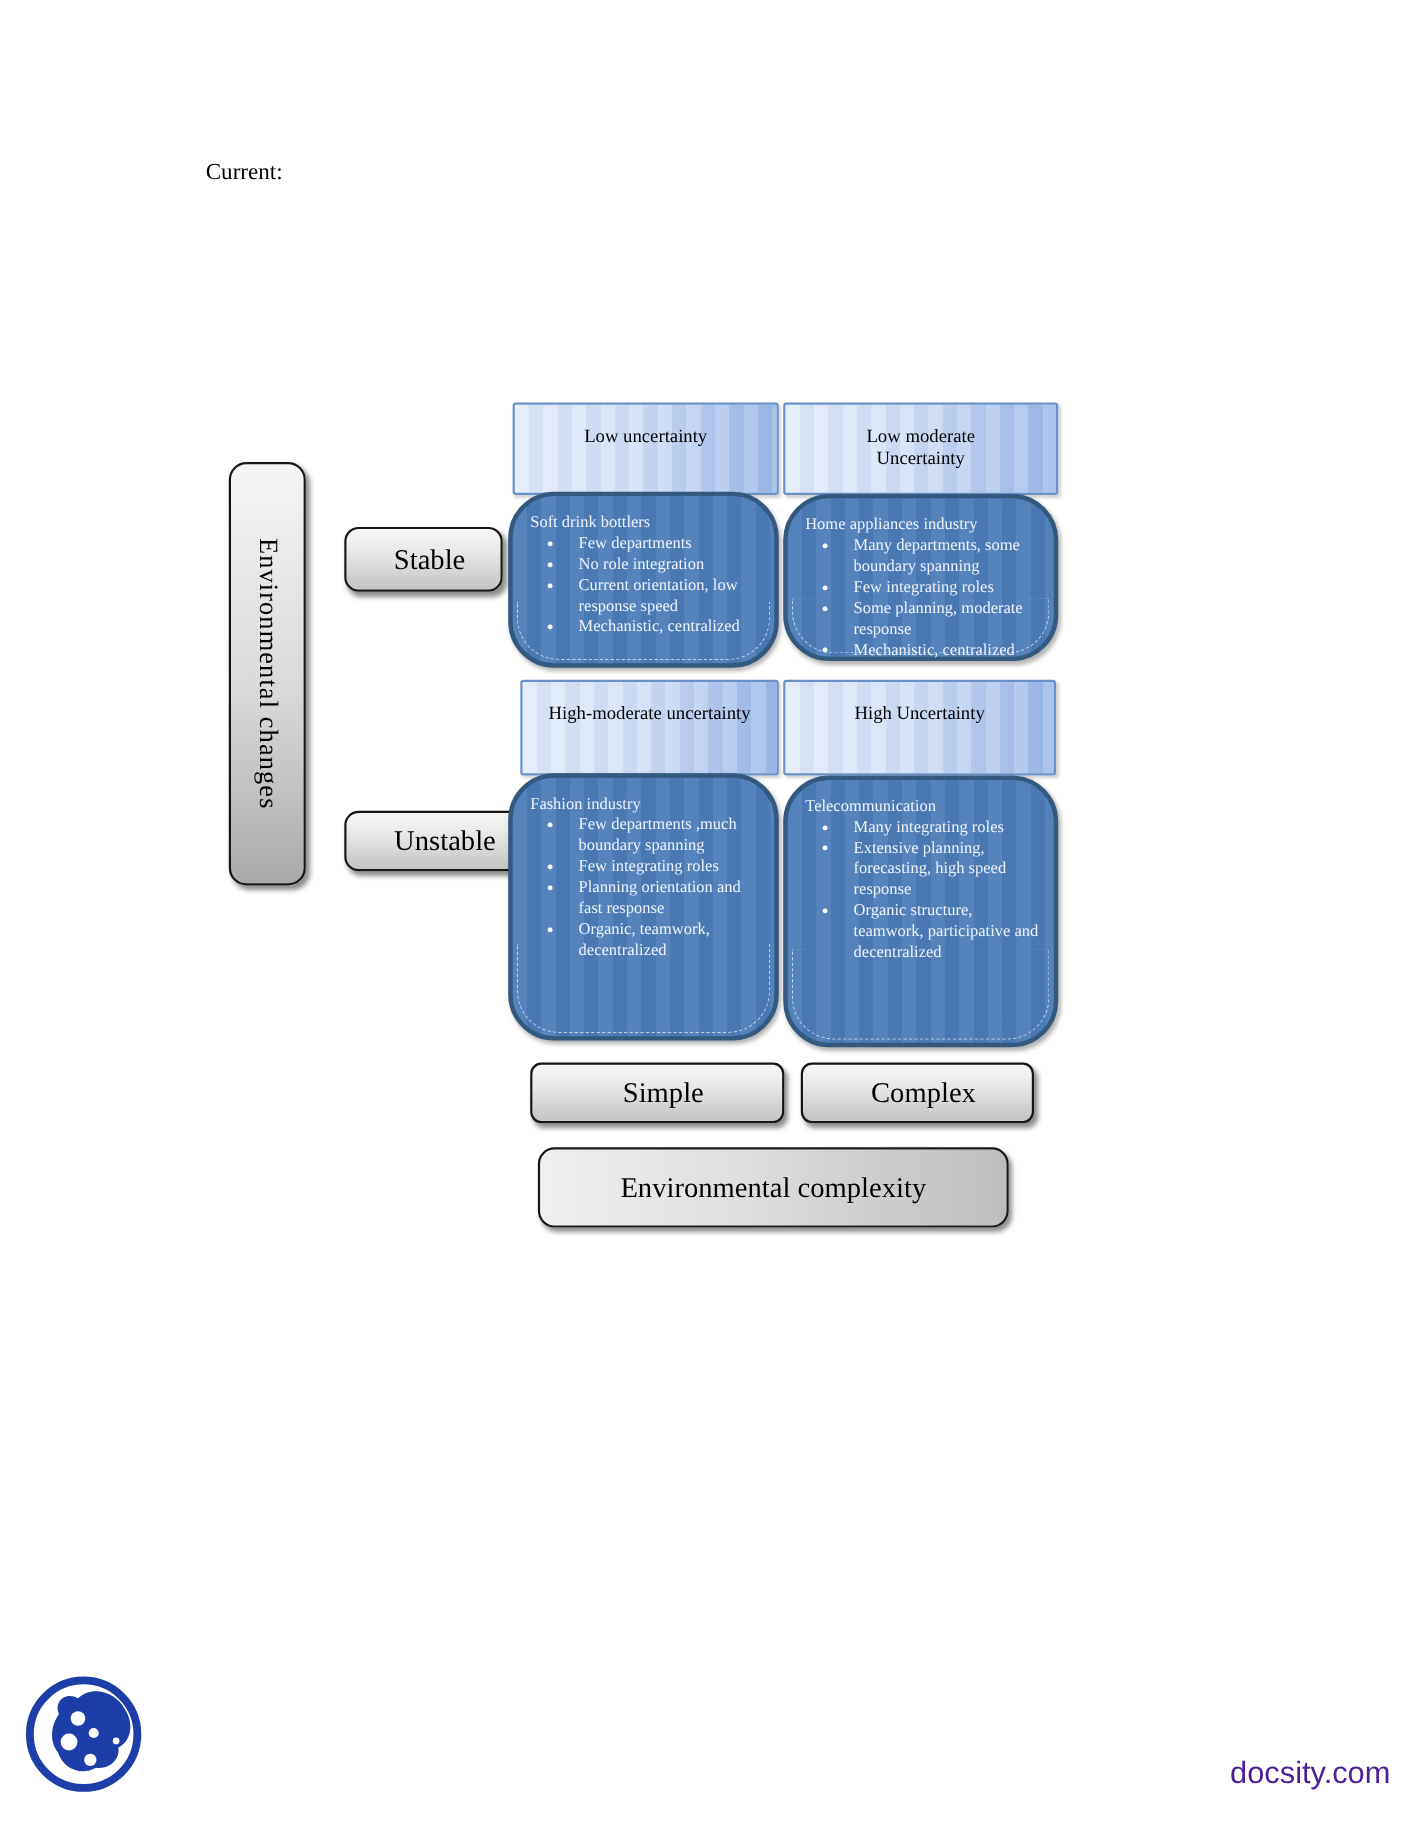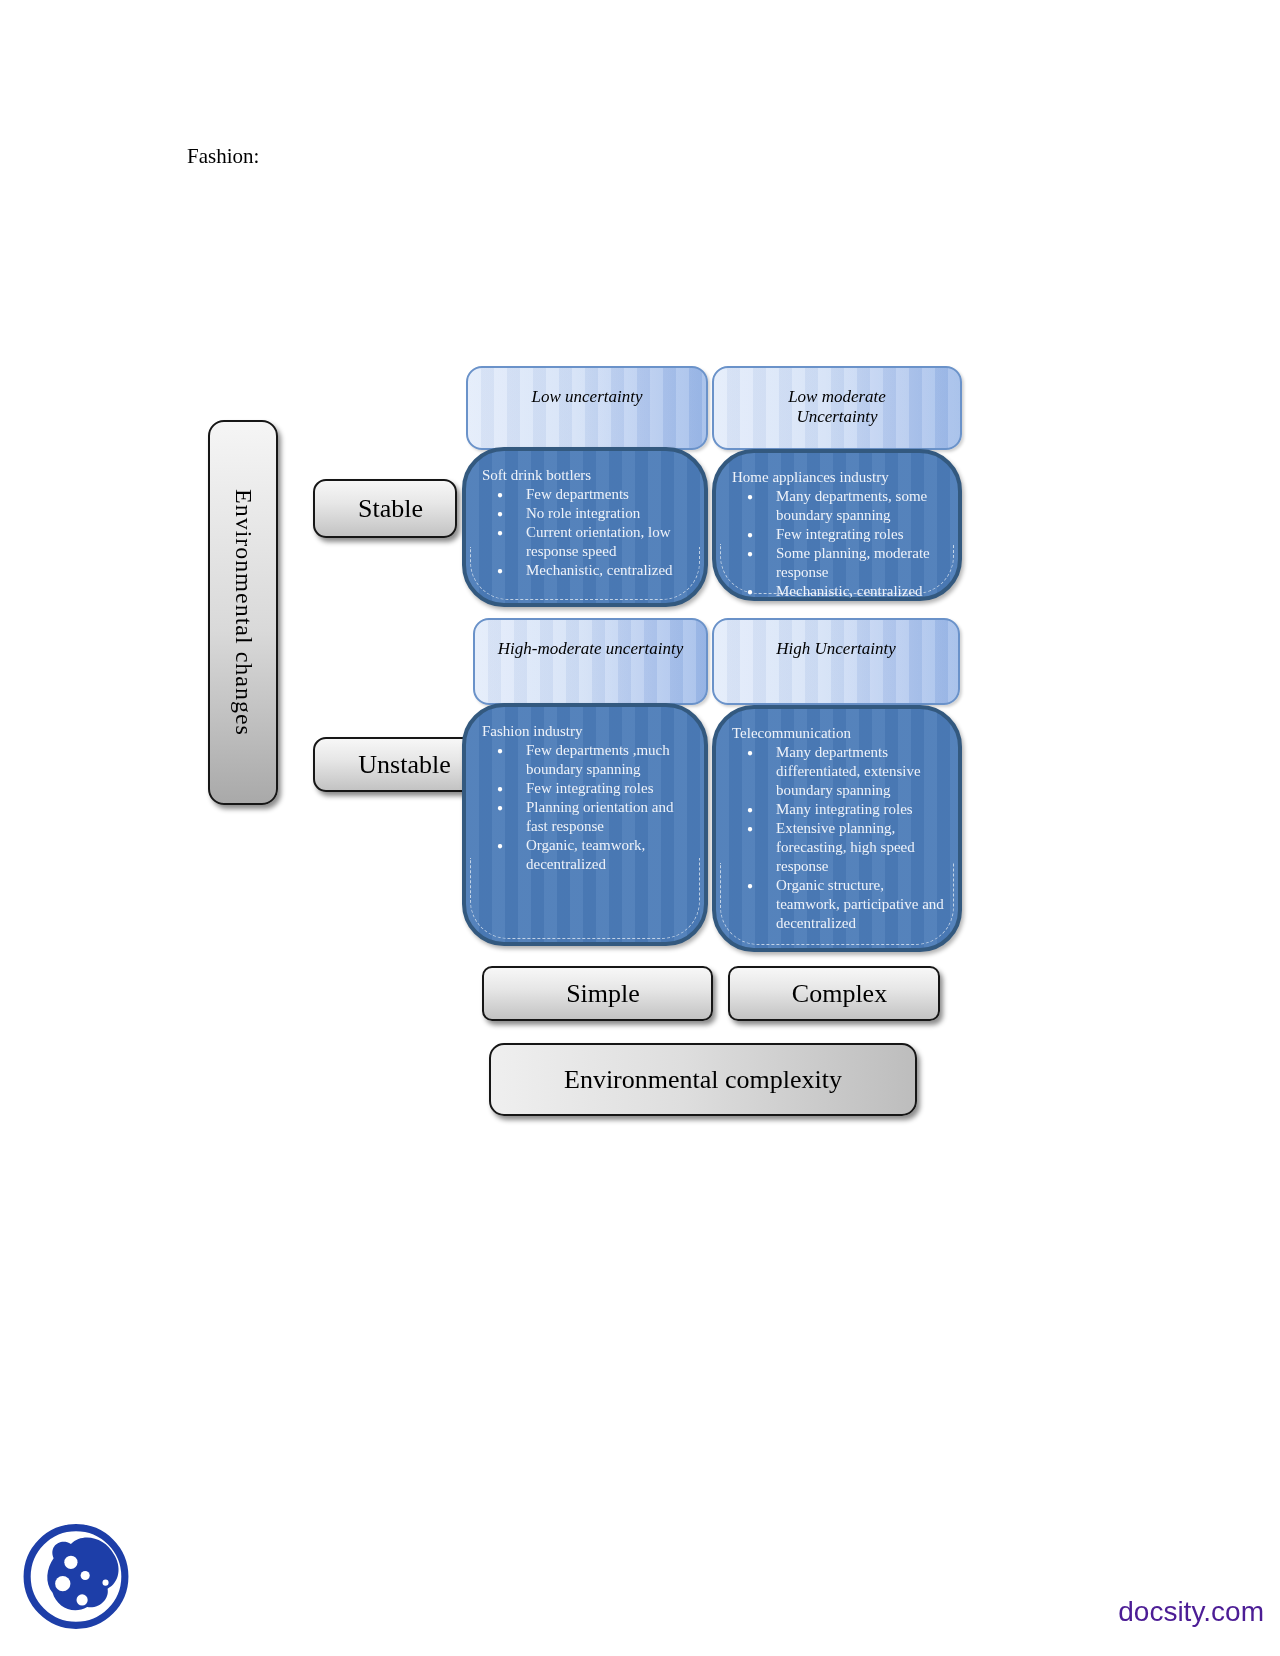--- a/index.html
+++ b/index.html
@@ -45,24 +45,24 @@
     border:2.5px solid #161616; border-radius:15px;
     box-shadow:3px 4px 5px rgba(0,0,0,0.45);
     display:flex; align-items:center; justify-content:center; font-size:26px;
   }
 
   
   .q-header {
     background:
       repeating-linear-gradient(90deg, rgba(255,255,255,0.14) 0 13px, rgba(40,80,160,0.05) 13px 26px),
       linear-gradient(90deg, #e2ebfa 0%, #d2e0f6 45%, #b5caef 75%, #9cb9e8 100%);
-    border:2px solid #6a92c9; border-radius:16px;
+    border:2px solid #6a92c9; border-radius:3px;
     box-shadow:2px 2px 3px rgba(0,0,0,0.18);
     display:flex; justify-content:center; align-items:flex-start;
-    padding-top:19px; font-size:17px; text-align:center; z-index:1;font-style:italic;
+    padding-top:19px; font-size:17px; text-align:center; z-index:1;
   }
   .qh1 { left:466px; top:366px; width:242px; height:84px; }
   .qh2 { left:712px; top:366px; width:250px; height:84px; }
   .qh3 { left:473px; top:618px; width:235px; height:87px; }
   .qh4 { left:712px; top:618px; width:248px; height:87px; }
   .qh2 .q-header-label { max-width:150px; }
 
   
   .q-content {
     background:
@@ -96,21 +96,21 @@
   .brand-link {
     right:16px; top:1596px; font-family:"Liberation Sans", sans-serif;
     font-size:28px; color:#4c1d95; text-decoration:none;
   }
 </style>
 </head>
 <body>
 
 <div class="page">
 
-  <div class="abs solution-label">Fashion:</div>
+  <div class="abs solution-label">Current:</div>
 
 
   <div>
 
     <div class="abs env-changes">
       <span>Environmental changes</span>
     </div>
     <div class="abs gray-box stable-box">
       <span>Stable</span>
     </div>
@@ -157,21 +157,20 @@
         <li>Few departments ,much boundary spanning</li>
         <li>Few integrating roles</li>
         <li>Planning orientation and fast response</li>
         <li>Organic, teamwork, decentralized</li>
       </ul>
     </div>
 
     <div class="abs q-content qc4">
       <div class="q-title">Telecommunication</div>
       <ul class="q-list">
-        <li>Many departments differentiated, extensive boundary spanning</li>
         <li>Many integrating roles</li>
         <li>Extensive planning, forecasting, high speed response</li>
         <li>Organic structure, teamwork, participative and decentralized</li>
       </ul>
     </div>
 
     <div class="abs gray-box simple-box">
       <span>Simple</span>
     </div>
     <div class="abs gray-box complex-box">

